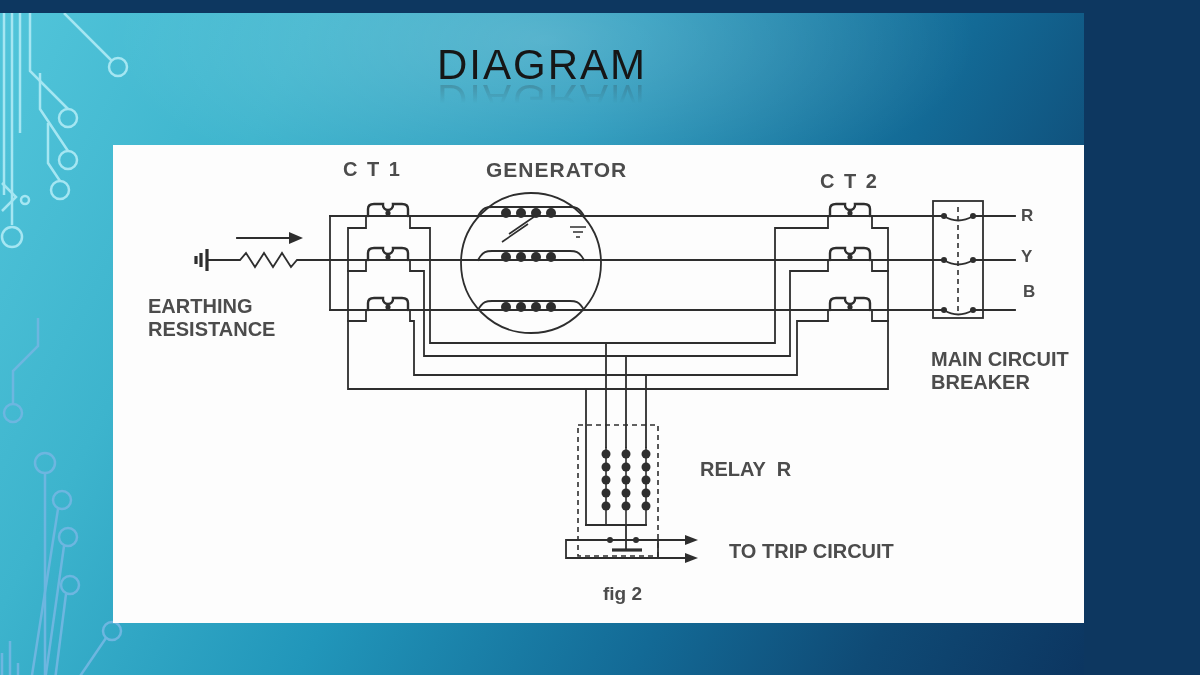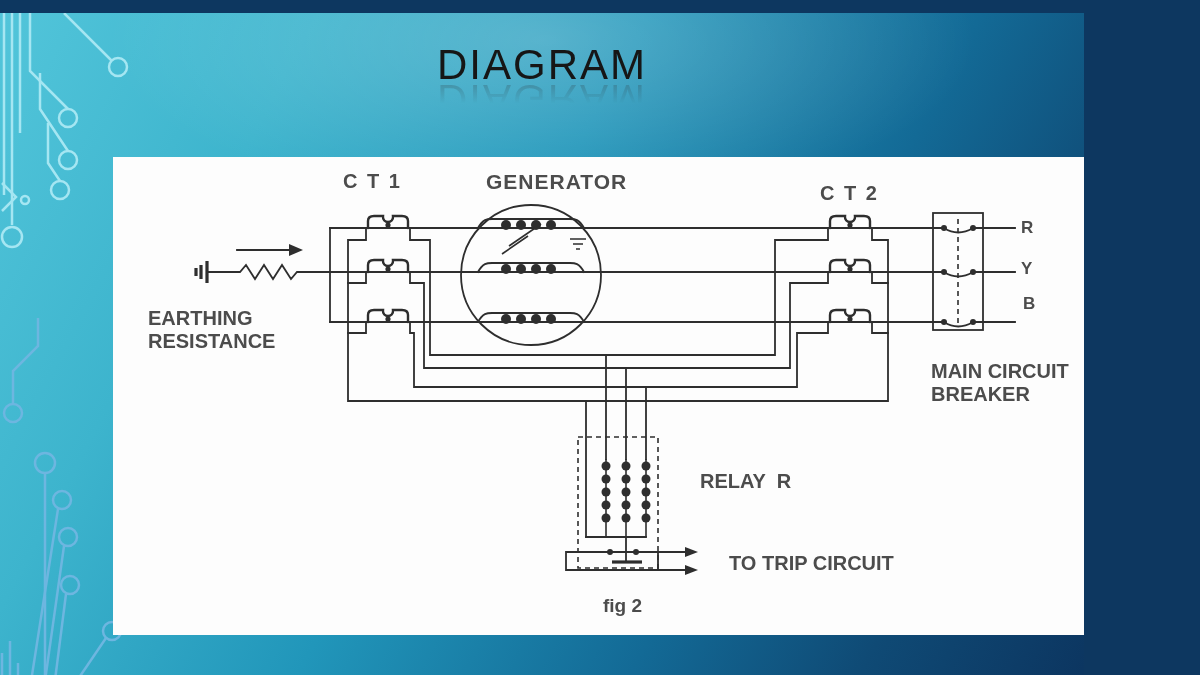--- a/index.html
+++ b/index.html
@@ -16,21 +16,21 @@
   .slide-title{
     font-size:42px;font-weight:400;letter-spacing:2px;color:#161616;
   }
   .title-reflection{
     font-size:42px;font-weight:400;letter-spacing:2px;color:#30454c;
     transform:scaleY(-1);margin-top:-10px;opacity:.35;filter:blur(.7px);
     -webkit-mask-image:linear-gradient(to top,rgba(0,0,0,.95) 8%,rgba(0,0,0,0) 60%);
             mask-image:linear-gradient(to top,rgba(0,0,0,.95) 8%,rgba(0,0,0,0) 60%);
   }
   .panel{
-    position:absolute;left:113px;top:144px;width:992px;height:478px;
+    position:absolute;left:113px;top:132px;width:992px;height:478px;
     background:#fdfdfd;
   }
   .diagram{display:block;width:992px;height:478px;}
   .diagram .wire{stroke:#2e2e2e;stroke-width:1.8;fill:none;stroke-linecap:square;}
   .diagram .thick{stroke:#2e2e2e;stroke-width:3.2;fill:none;}
   .diagram .ctsym{stroke:#2e2e2e;stroke-width:2.4;fill:none;stroke-linecap:round;}
   .diagram .dashed{stroke:#2e2e2e;stroke-width:1.6;fill:none;stroke-dasharray:5 4;}
   .diagram .blob{fill:#2e2e2e;stroke:none;}
   .diagram .fine{stroke:#2e2e2e;stroke-width:1.6;fill:none;}
   .diagram text{font-family:"Liberation Sans",sans-serif;font-weight:bold;fill:#4c4c4c;}

